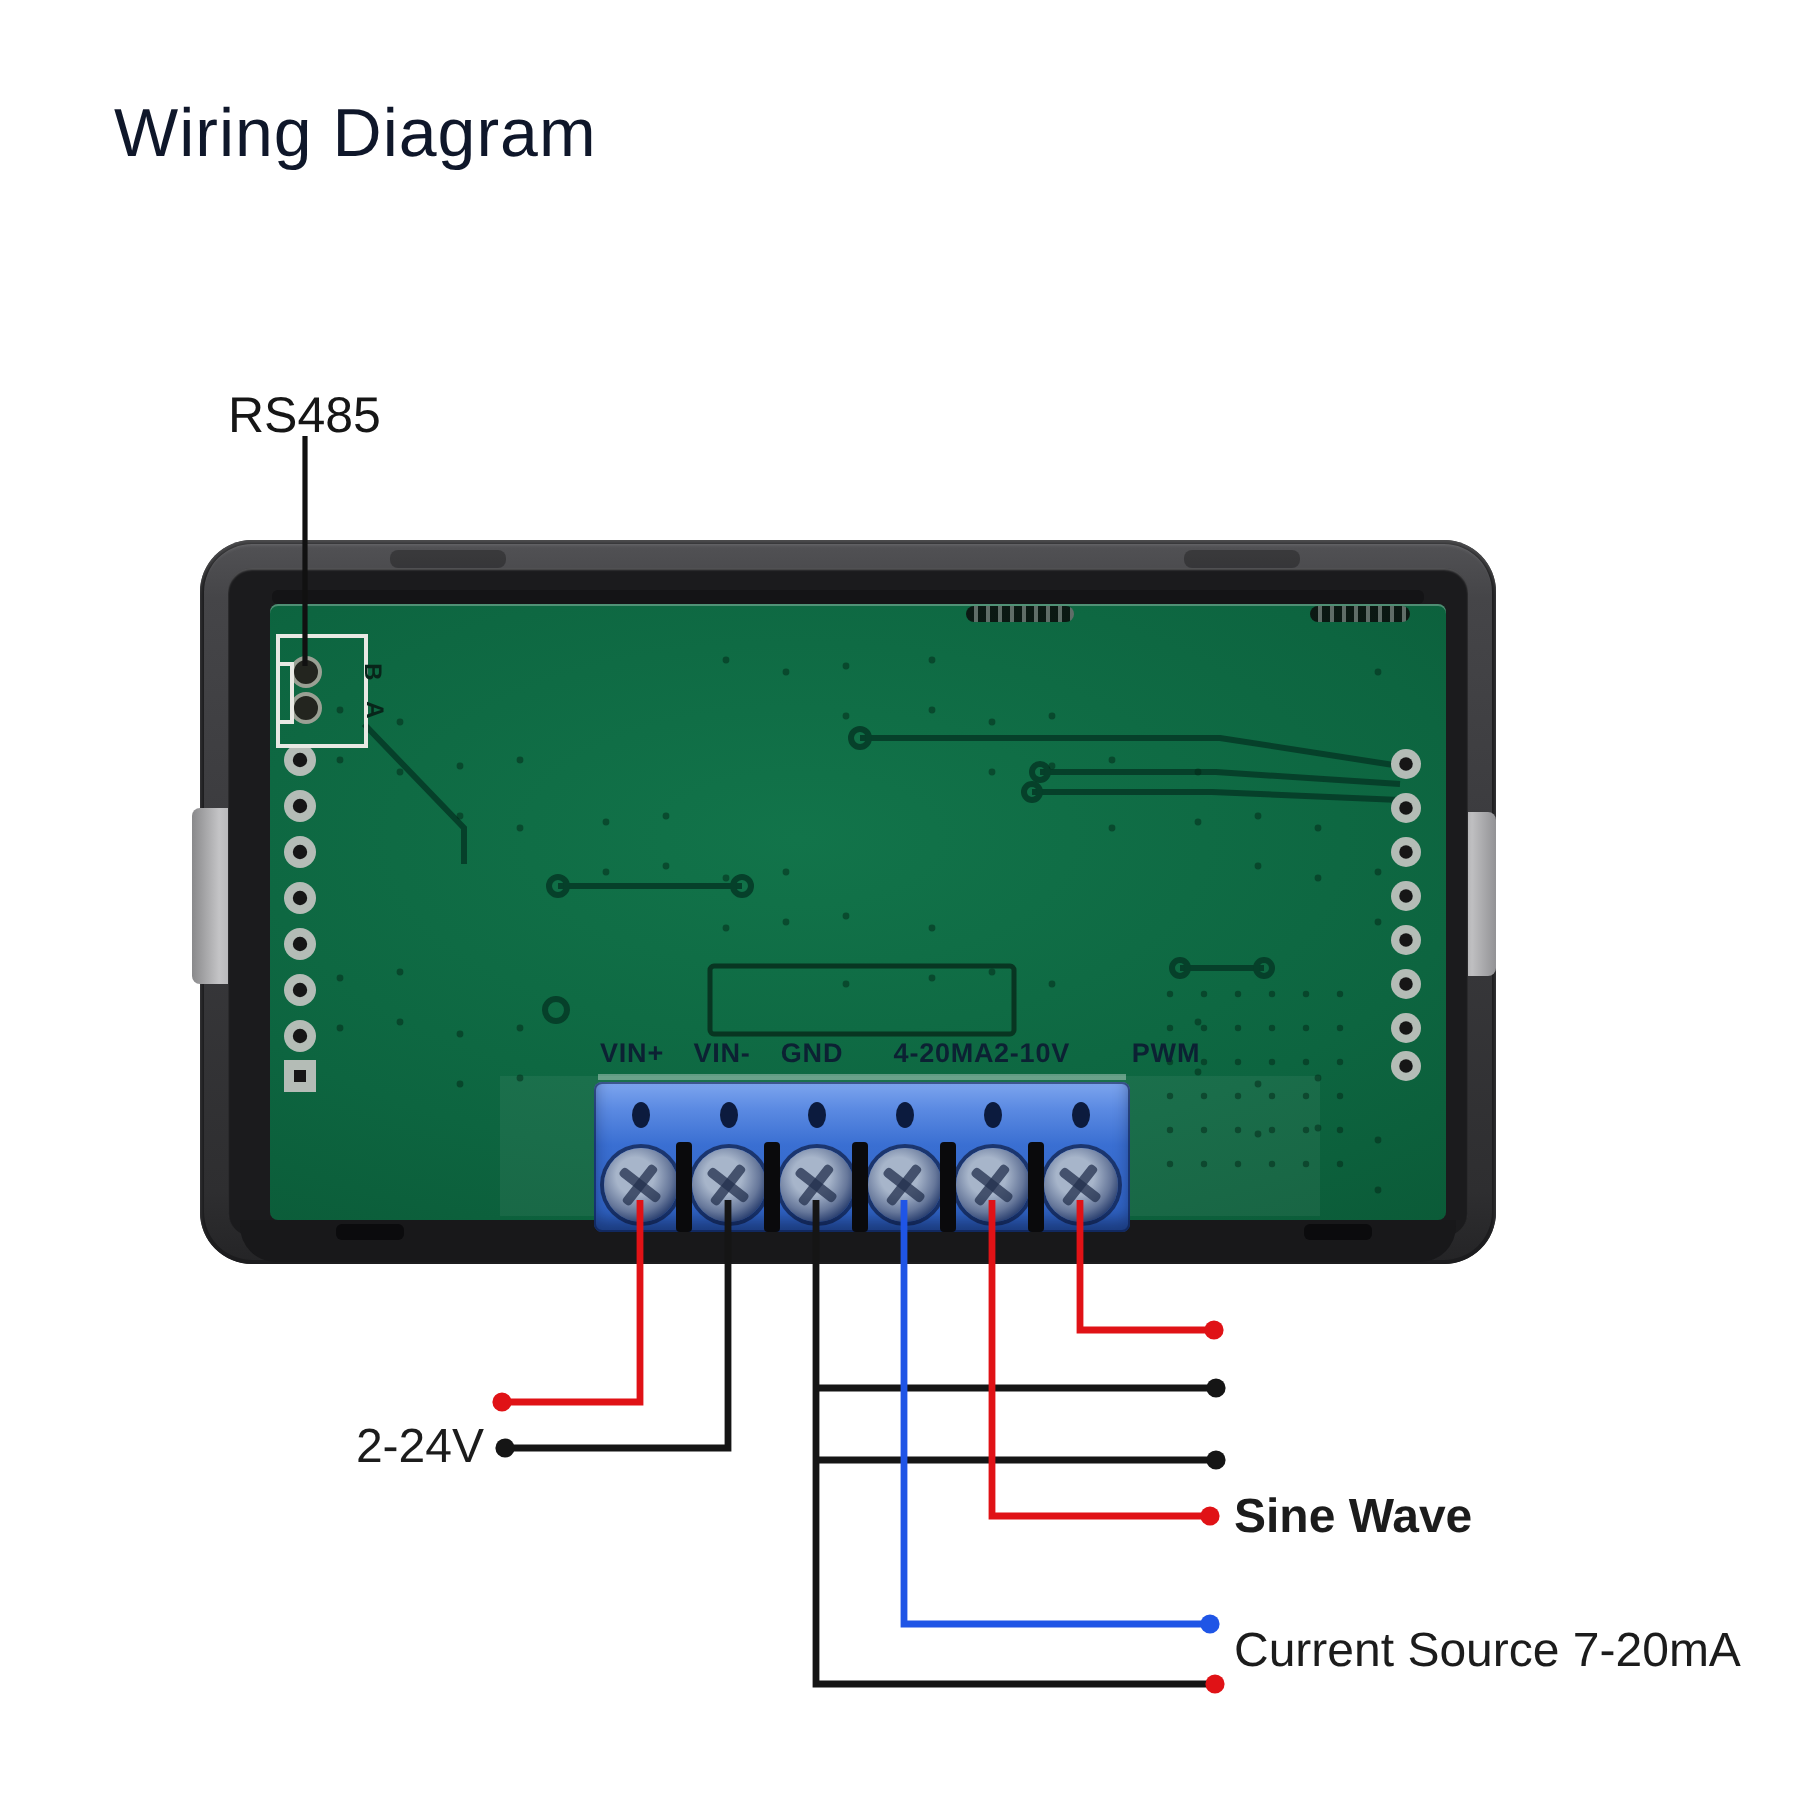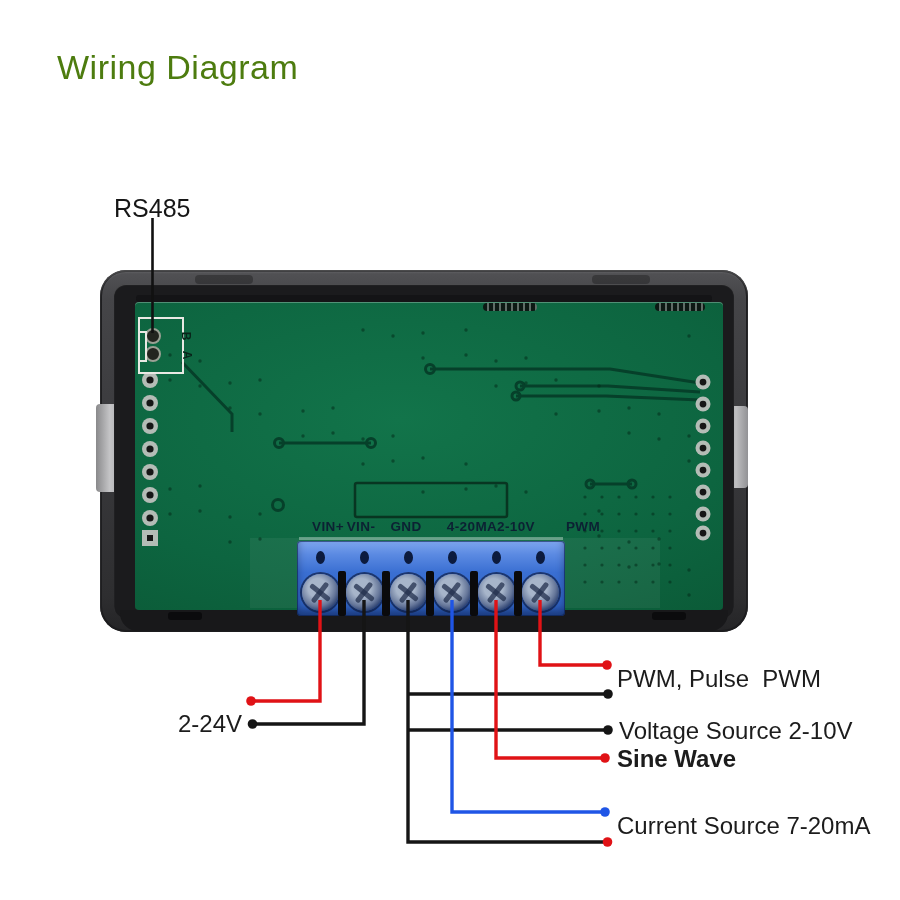--- a/index.html
+++ b/index.html
@@ -1,20 +1,20 @@
 <!DOCTYPE html>
 <html><head>
 <meta charset="utf-8">
 <style>
   html,body{margin:0;padding:0;background:#fff;}
   #canvas{position:relative;width:900px;height:900px;background:#ffffff;overflow:hidden;
           font-family:"Liberation Sans",sans-serif;color:#1e1e1e;}
   .abs{position:absolute;}
   
-  #title{left:57px;top:48px;font-size:34px;letter-spacing:.5px;color:#4d7c0f;}
+  #title{left:57px;top:48px;font-size:34px;letter-spacing:.5px;color:#0f172a;}
   #rs485-label{left:114px;top:194px;font-size:25px;color:#161616;}
   .wire-label{font-size:24px;line-height:26px;white-space:pre;color:#1c1c1c;}
   
   #case{left:100px;top:270px;width:648px;height:362px;border-radius:26px;
         background:linear-gradient(180deg,#525255 0%,#454548 8%,#3a3a3d 45%,#2e2e30 90%,#242426 100%);
         box-shadow:inset 0 2px 2px rgba(255,255,255,.22), inset 0 0 0 2px #1c1c1e;}
   .top-notch{top:275px;width:58px;height:9px;border-radius:4px;background:rgba(0,0,0,.28);}
   #clip-left{left:96px;top:404px;width:34px;height:88px;border-radius:4px;
              background:linear-gradient(90deg,#89898b,#c4c4c6 40%,#97979a);}
   #clip-right{left:724px;top:406px;width:24px;height:82px;border-radius:4px;
@@ -235,21 +235,21 @@
 
     <circle cx="153" cy="336" r="7" fill="#23251f" stroke="#9aa094" stroke-width="2"></circle>
     <circle cx="153" cy="354" r="7" fill="#23251f" stroke="#9aa094" stroke-width="2"></circle>
   </svg>
 
   <div id="rs485-box" class="abs"></div>
   <div id="rs485-tab" class="abs"></div>
   <span class="abs pin-letter" style="left:182px;top:329px;">B</span>
   <span class="abs pin-letter" style="left:183px;top:348px;">A</span>
 
-  <span class="abs tlabel" style="left:328px;">VIN+</span>
+  <span class="abs tlabel" style="left:316px;">VIN+</span>
   <span class="abs tlabel" style="left:361px;">VIN-</span>
   <span class="abs tlabel" style="left:406px;">GND</span>
   <span class="abs tlabel" style="left:472px;">4-20MA</span>
   <span class="abs tlabel" style="left:516px;">2-10V</span>
   <span class="abs tlabel" style="left:583px;">PWM</span>
 
   <div id="tblock" class="abs"></div>
   <div id="screws">
       <div class="abs thole" style="left: 315.5px;"></div>
       <div class="abs screw" style="left: 301.5px;"></div>
@@ -286,18 +286,16 @@
     <circle cx="252.5" cy="724" r="4.8" fill="#151515"></circle>
     <circle cx="607" cy="665" r="4.8" fill="#e01216"></circle>
     <circle cx="608" cy="694" r="4.8" fill="#151515"></circle>
     <circle cx="608" cy="730" r="4.8" fill="#151515"></circle>
     <circle cx="605" cy="758" r="4.8" fill="#e01216"></circle>
     <circle cx="605" cy="812" r="4.8" fill="#1f55e6"></circle>
     <circle cx="607.5" cy="842" r="4.8" fill="#e01216"></circle>
   </svg>
 
   <div class="abs wire-label" style="right:658px;top:711px;text-align:right;">2-24V</div>
-  <div class="abs wire-label" style="left:617px;top:666px;">PWM, Pulse  PWM</div>
-  <div class="abs wire-label" style="left:619px;top:718px;">Voltage Source 2-10V</div>
   <div class="abs wire-label" style="left:617px;top:746px;font-weight:bold;">Sine Wave</div>
   <div class="abs wire-label" style="left:617px;top:813px;">Current Source 7-20mA</div>
 
 </div>
 
 </body></html>

